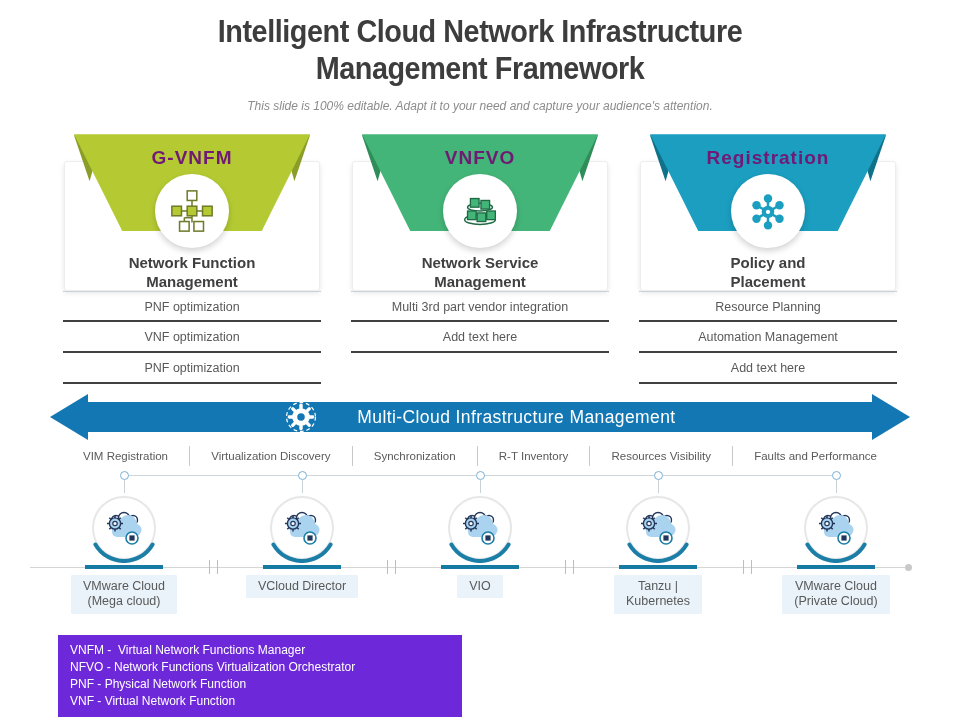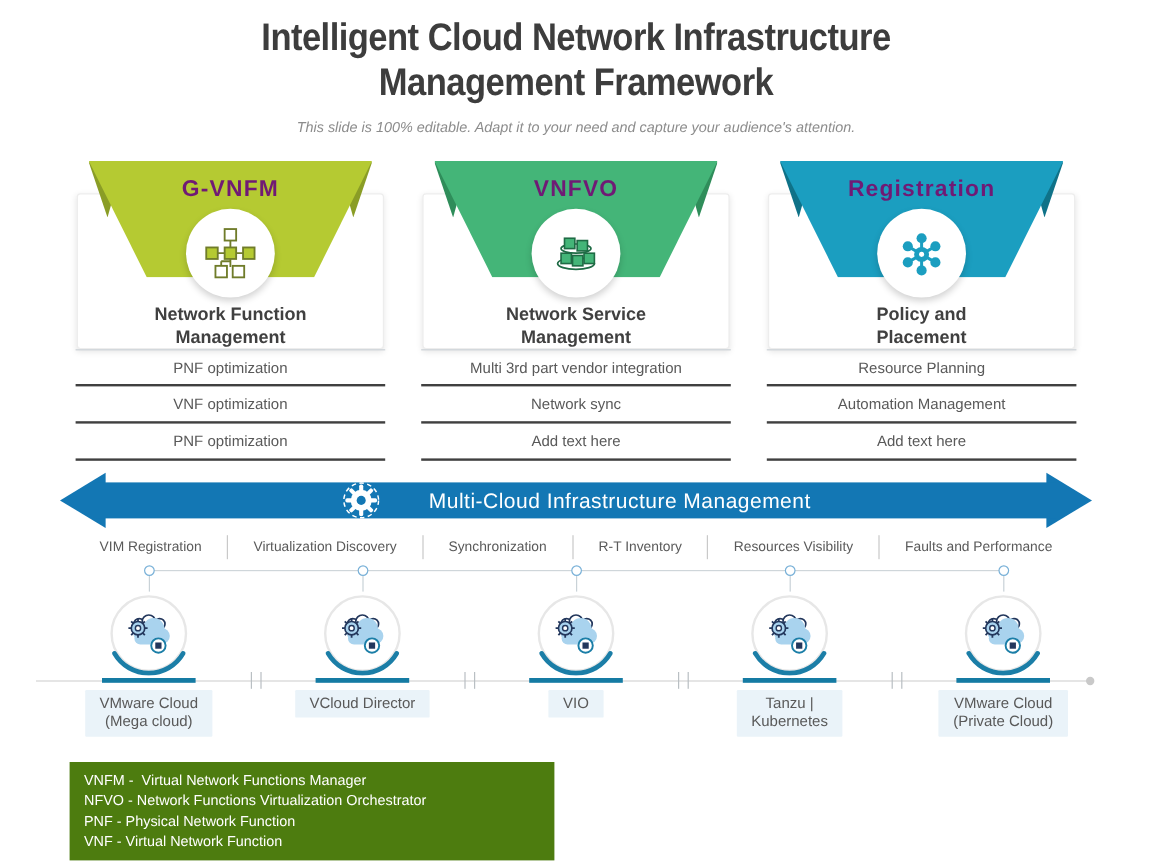--- a/index.html
+++ b/index.html
@@ -159,21 +159,20 @@
             <rect x="11" y="24" width="9" height="9"></rect>
             <rect x="21" y="26" width="9" height="9"></rect>
             <rect x="31" y="24" width="9" height="9"></rect>
           </g>
         </svg>
       </div>
       <div class="col-subtitle">Network Service
 Management</div>
       <div class="col-items">
         <div class="col-item">Multi 3rd part vendor integration</div>
-        <div class="col-item">Network sync</div>
         <div class="col-item">Add text here</div>
       </div>
     </div>
 
     <div class="col">
       <div class="card"></div>
       <div class="ribbon">
         <div class="fold left" style="background-color: rgb(15, 114, 136);"></div>
         <div class="fold right" style="background-color: rgb(15, 114, 136);"></div>
         <div class="trapezoid" style="background-color: rgb(27, 158, 192);"></div>
@@ -439,20 +438,20 @@
           </svg>
         </div>
         <div class="cloud-bar"></div>
         <div class="cloud-label">VMware Cloud
 (Private Cloud)</div>
       </div>
 
     </div>
   </div>
 
-  <div class="legend" style="background-color: #4d7c0f;">
+  <div class="legend" style="background-color: #6d28d9;">
     <div>VNFM -  Virtual Network Functions Manager</div>
     <div>NFVO - Network Functions Virtualization Orchestrator</div>
     <div>PNF - Physical Network Function</div>
     <div>VNF - Virtual Network Function</div>
   </div>
 
 </div>
 
 </body></html>

